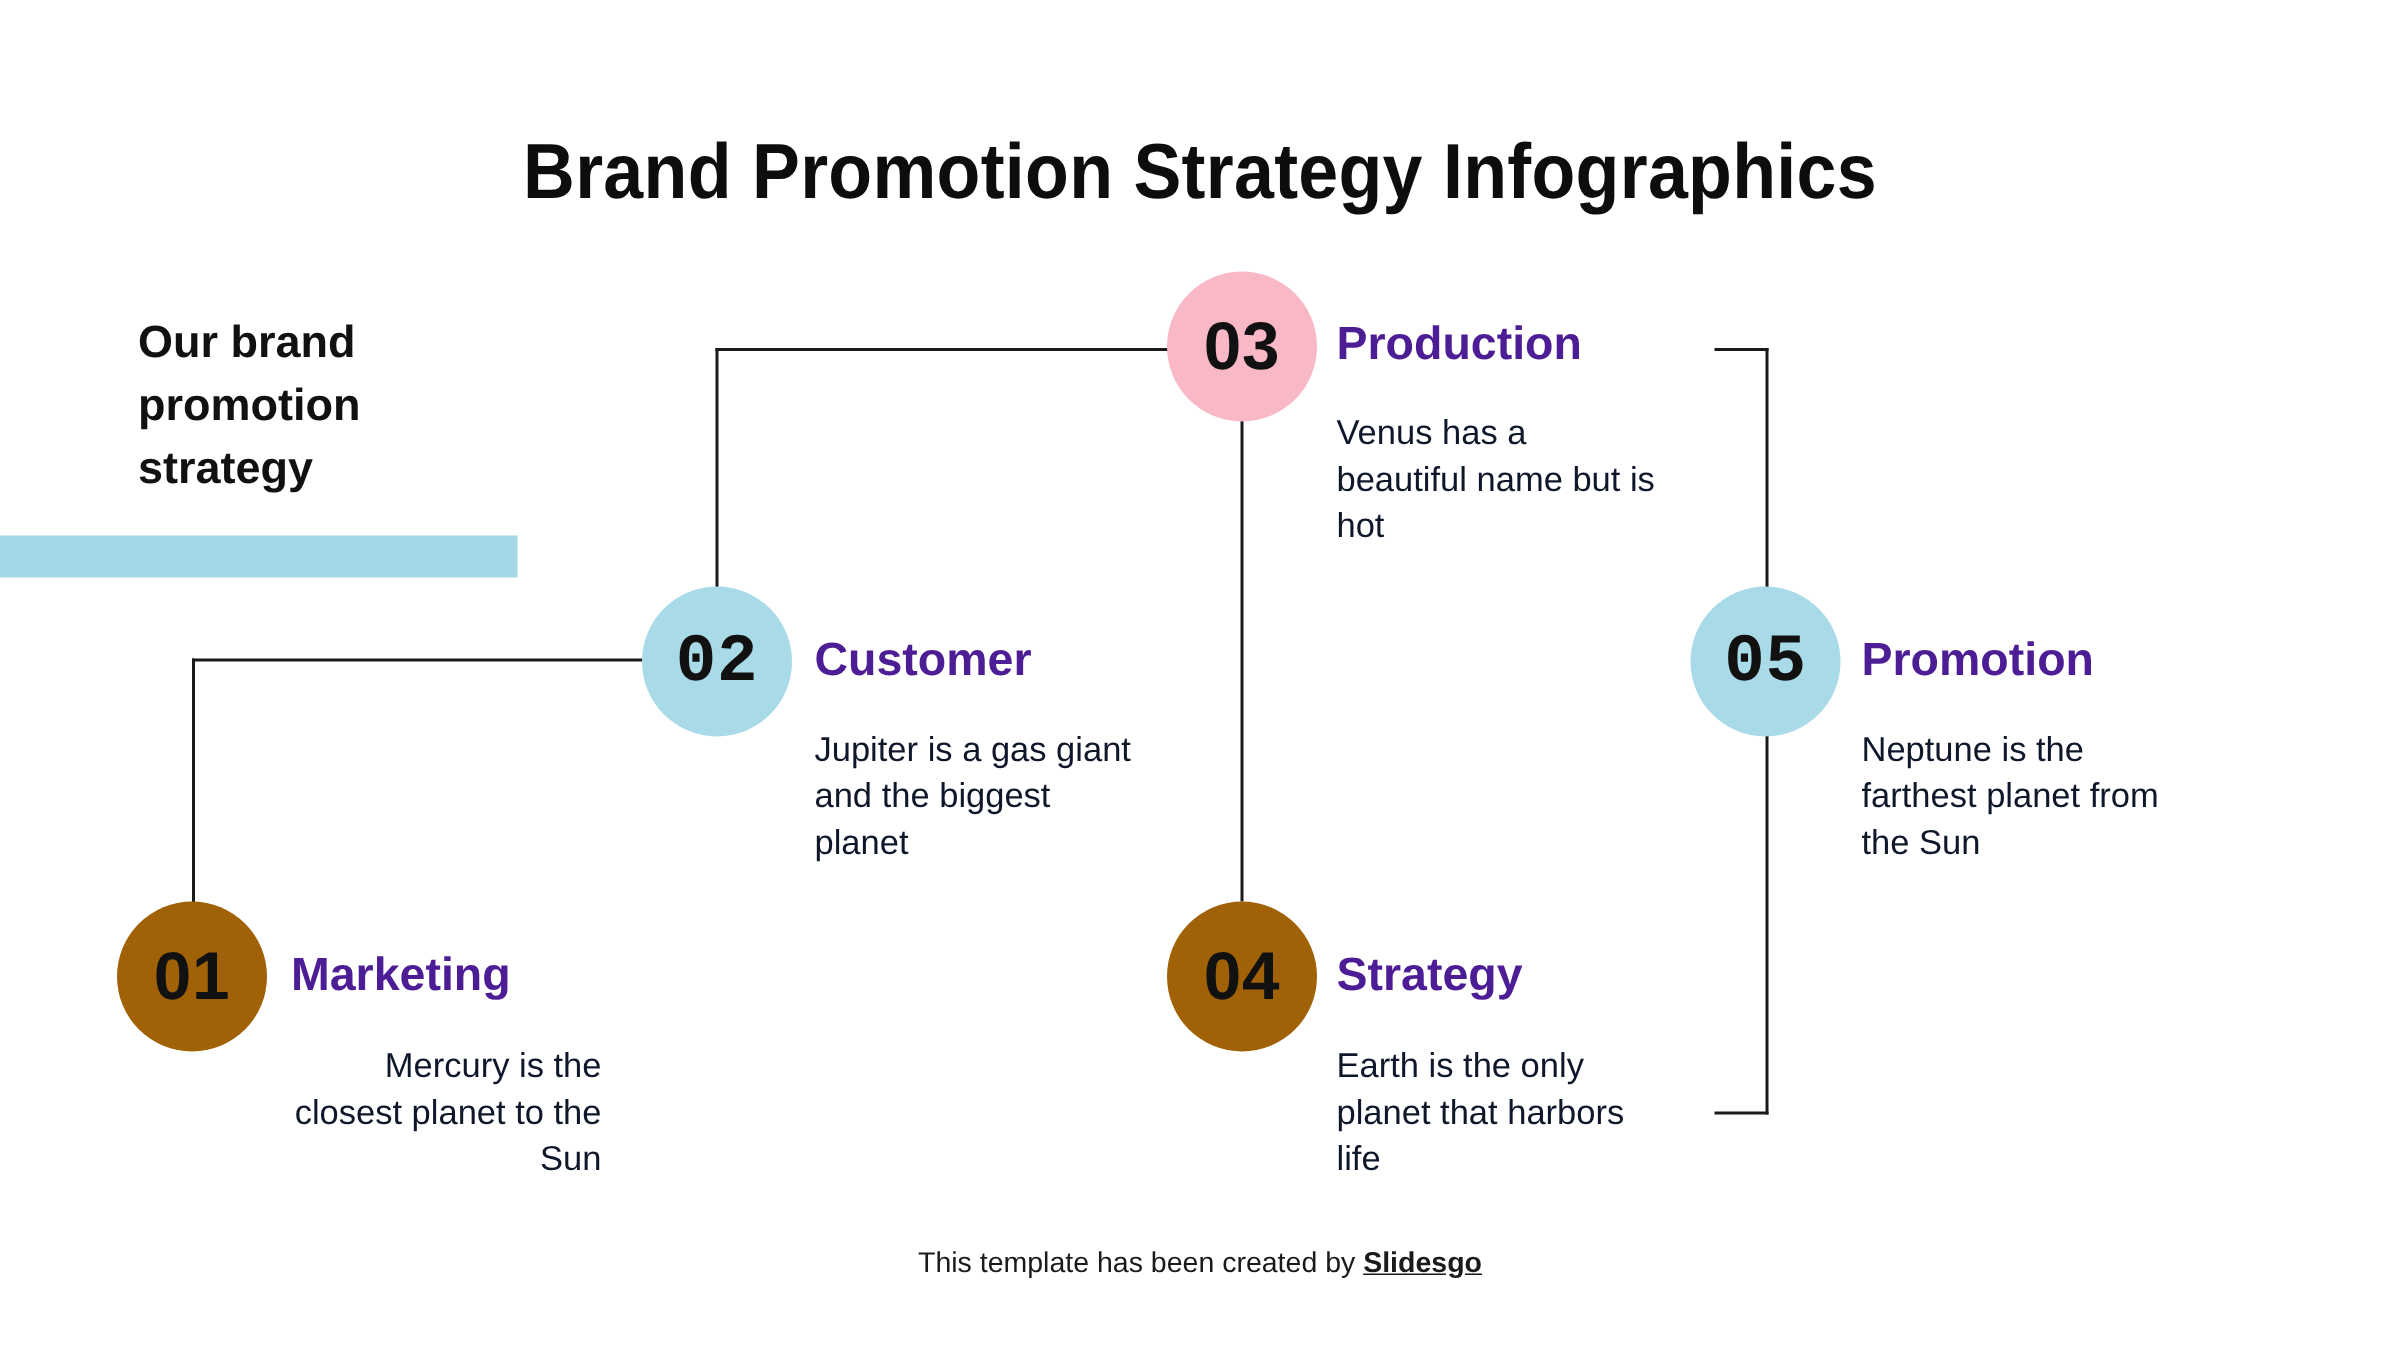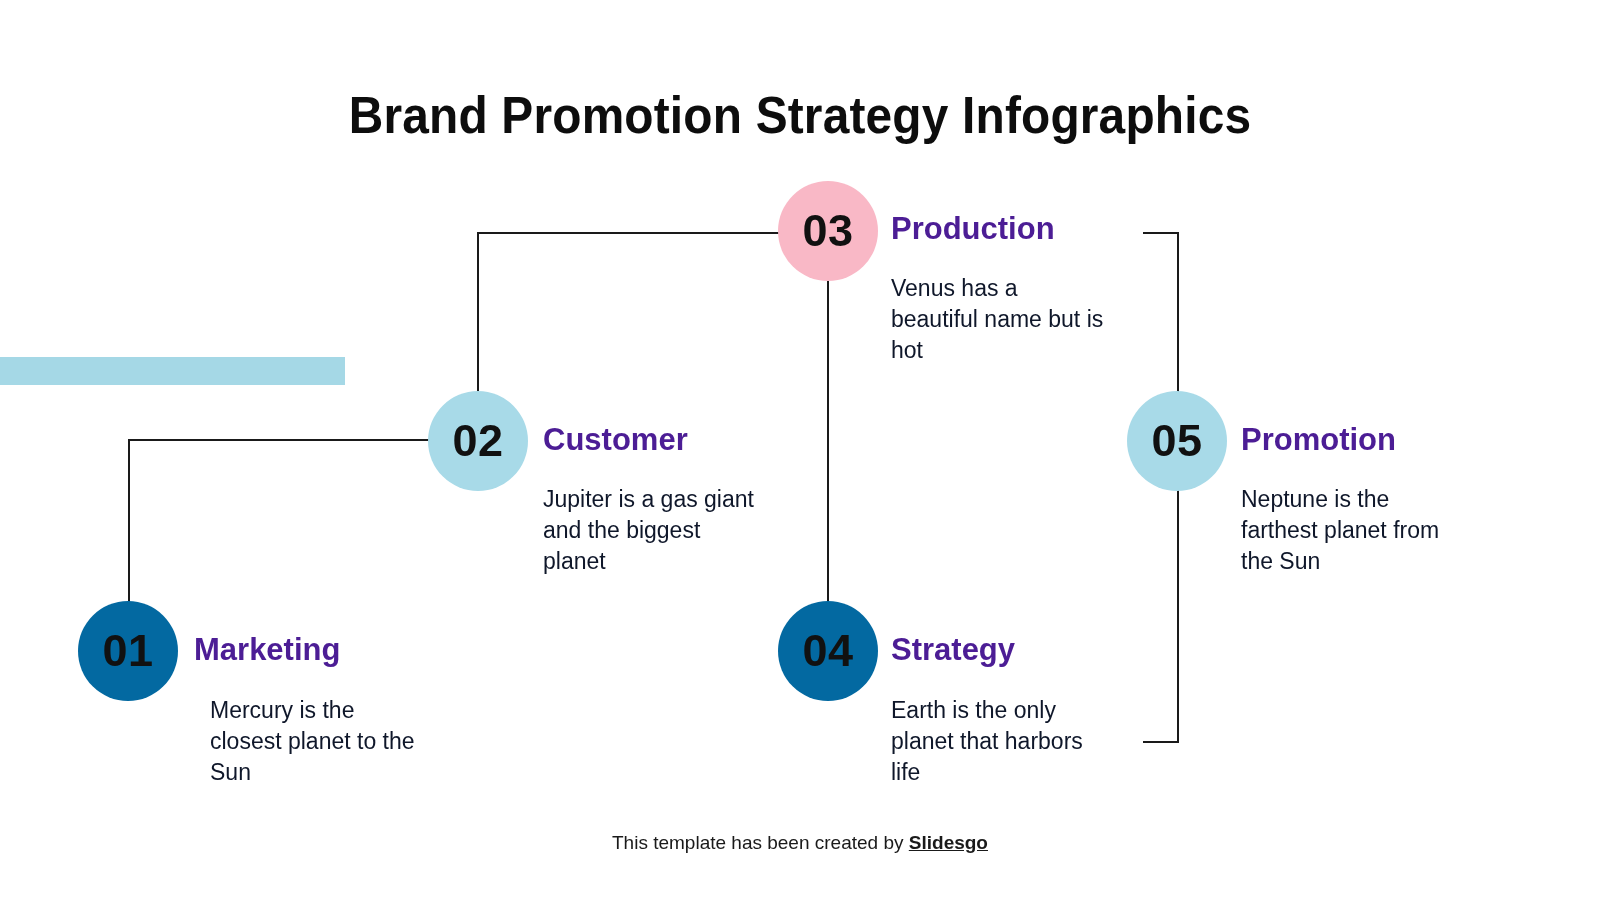--- a/index.html
+++ b/index.html
@@ -78,22 +78,22 @@
     height: 100px;
     border-radius: 50%;
     display: flex;
     align-items: center;
     justify-content: center;
     font-size: 45px;
     font-weight: bold;
     color: #111111;
     letter-spacing: 0.5px;
   }
-  .c-yellow { background: #0369a1; }
-  .c-blue   { background: #a8dae8; }
+  .c-yellow { background: #a16207; }
+  .c-blue   { background: #a8dae8; font-family: Liberation Mono, monospace; }
   .c-pink   { background: #f9b8c6; }
 
   .node-title {
     position: absolute;
     font-size: 31px;
     font-weight: bold;
     color: #4c1d95;
     white-space: nowrap;
     line-height: 36px;
   }
@@ -121,20 +121,21 @@
     text-align: right;
   }
 </style>
 </head>
 <body>
 
 <div id="slide">
 
   <div class="title">Brand Promotion Strategy Infographics</div>
 
+  <div class="intro-heading">Our brand promotion strategy</div>
   <div class="intro-bar"></div>
 
   <div class="line h" style="left:477px; top:232px; width:313px;"></div>
 
   <div class="line v" style="left:477px; top:232px; height:170px;"></div>
 
   <div class="line h" style="left:128px; top:439px; width:305px;"></div>
 
   <div class="line v" style="left:128px; top:439px; height:164px;"></div>
 
@@ -142,21 +143,21 @@
 
   <div class="line h" style="left:1143px; top:232px; width:36px;"></div>
 
   <div class="line v" style="left:1177px; top:232px; height:511px;"></div>
 
   <div class="line h" style="left:1143px; top:741px; width:36px;"></div>
 
   <div class="node">
     <div class="circle c-yellow" style="left:78px; top:601px;">01</div>
     <div class="node-title" style="left:194px; top:632px;">Marketing</div>
-    <div class="node-desc" style="left:210px; top:695px;">Mercury is the closest planet to the Sun</div>
+    <div class="node-desc" style="left:186px; top:695px;text-align:right;">Mercury is the closest planet to the Sun</div>
   </div>
 
   <div class="node">
     <div class="circle c-blue" style="left:428px; top:391px;">02</div>
     <div class="node-title" style="left:543px; top:422px;">Customer</div>
     <div class="node-desc" style="left:543px; top:484px;">Jupiter is a gas giant and the biggest planet</div>
   </div>
 
   <div class="node">
     <div class="circle c-pink" style="left:778px; top:181px;">03</div>

